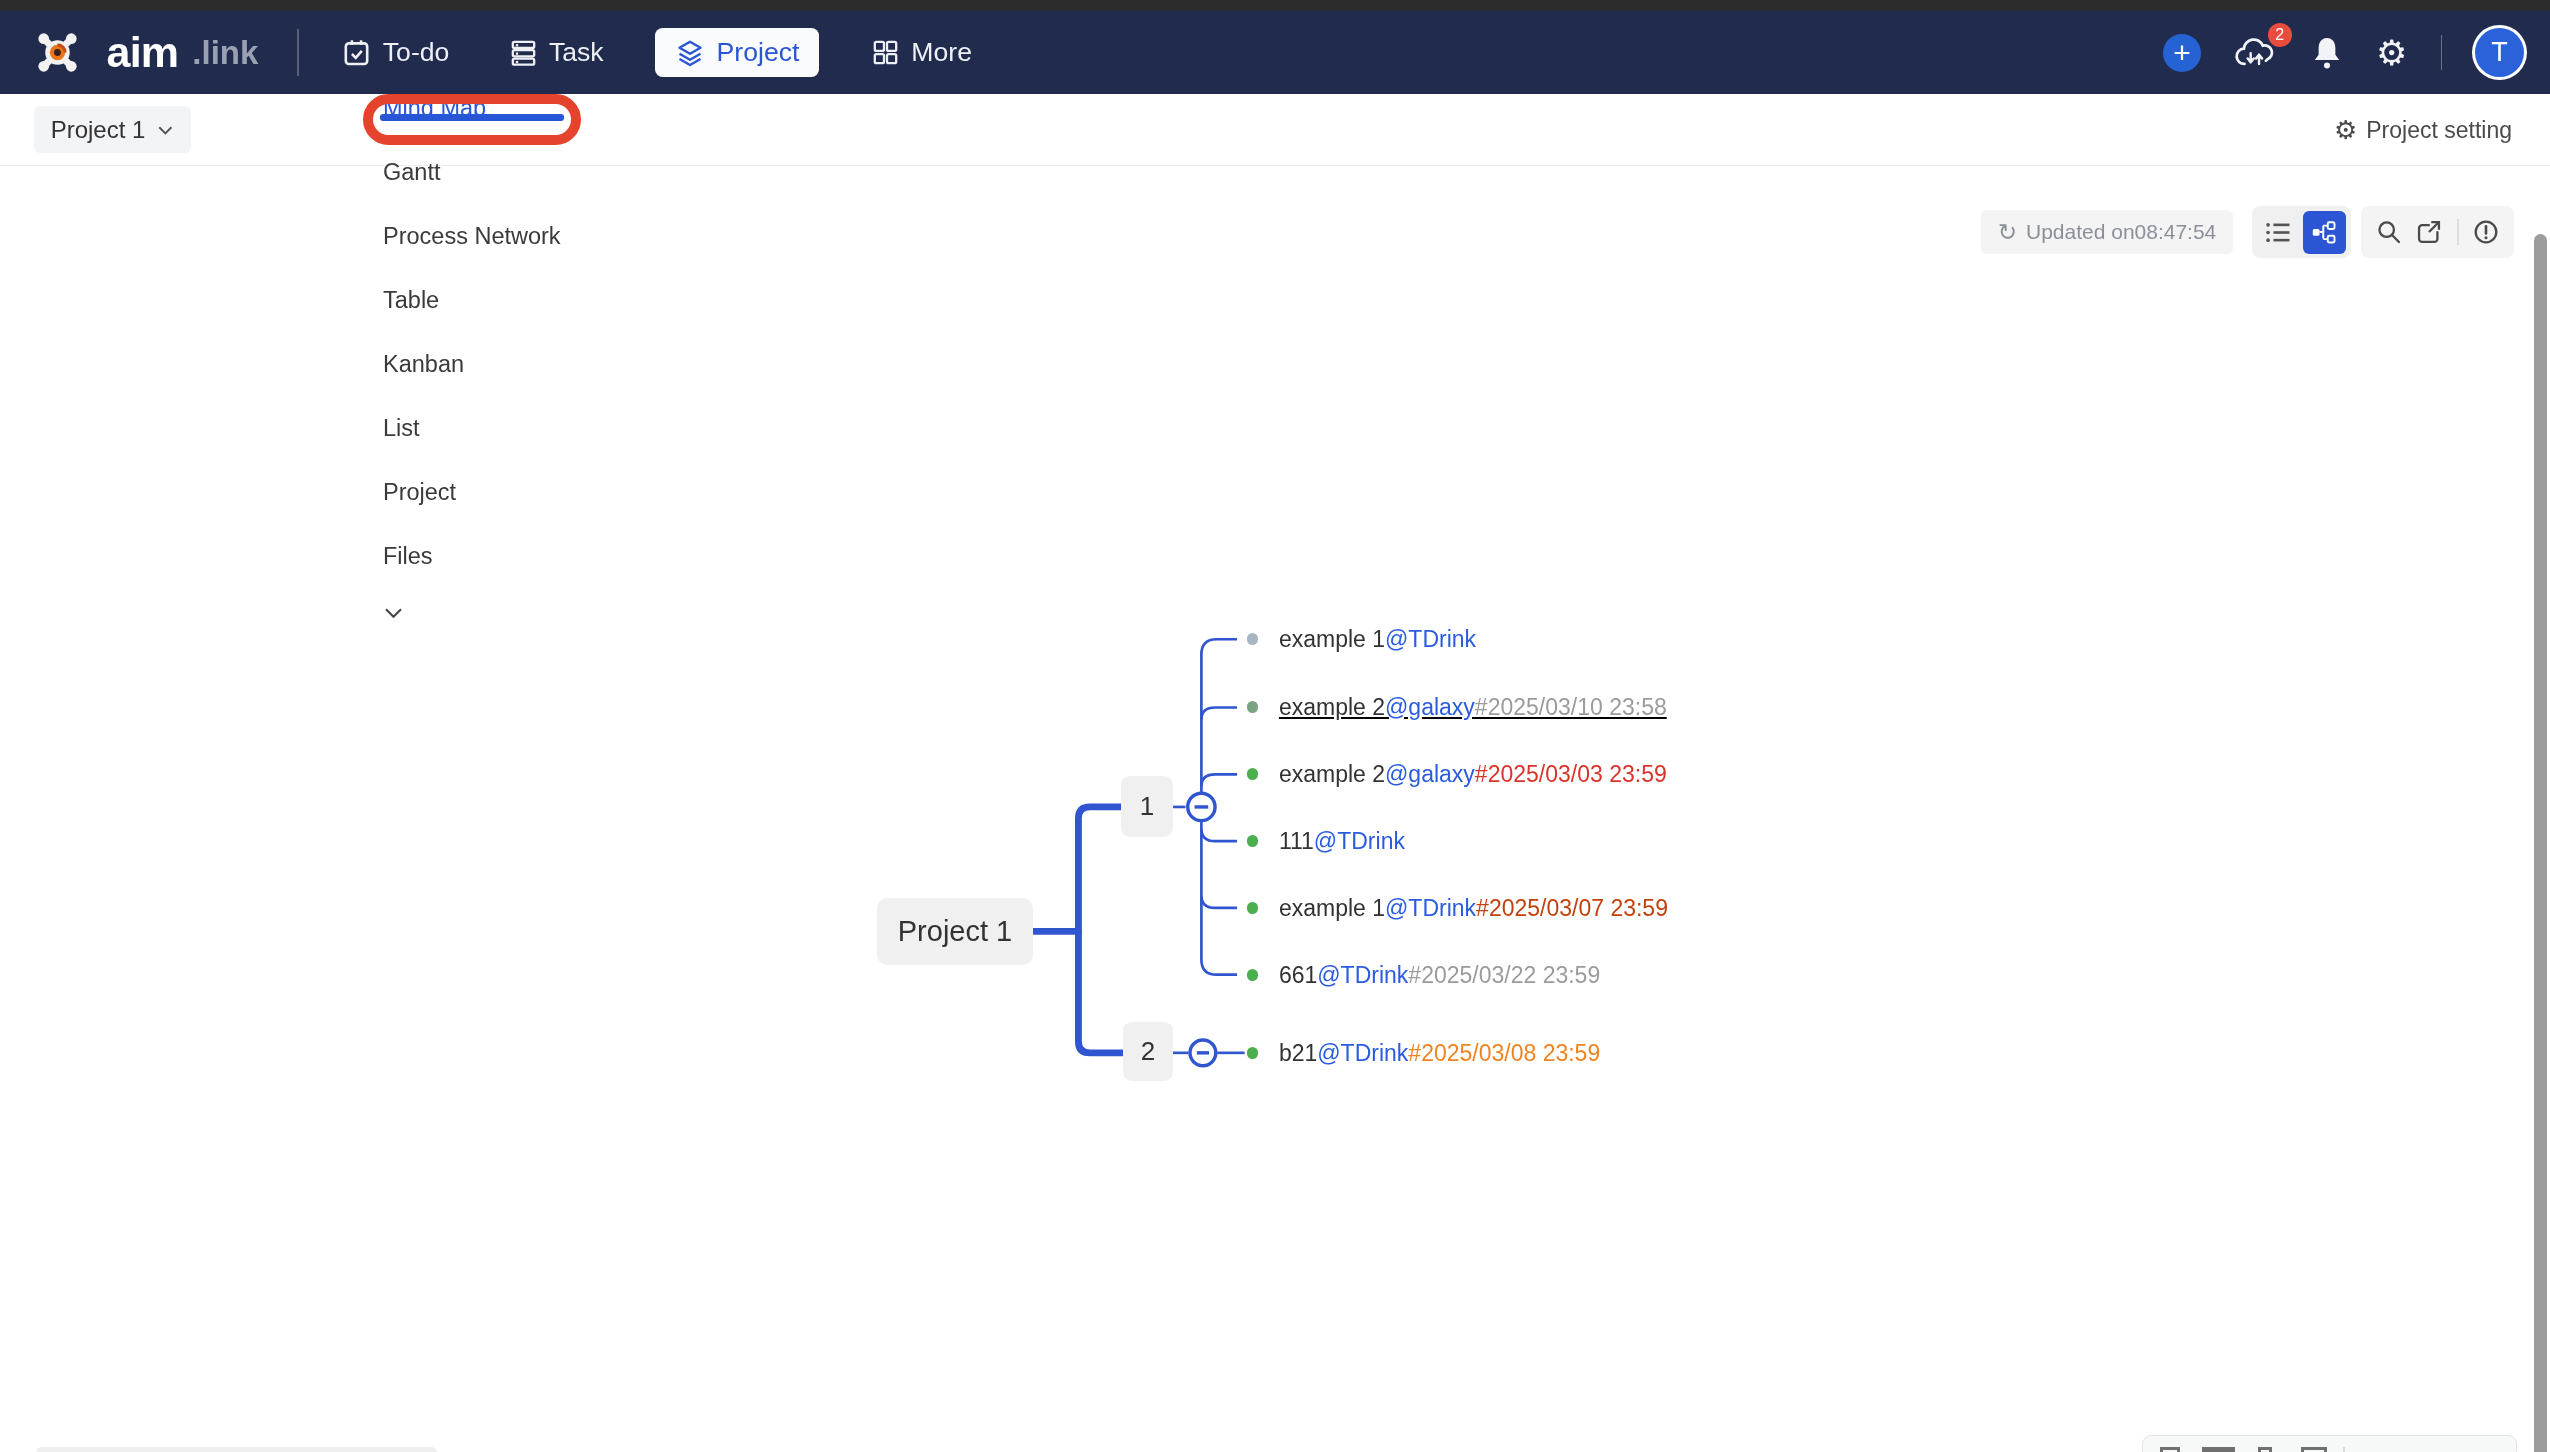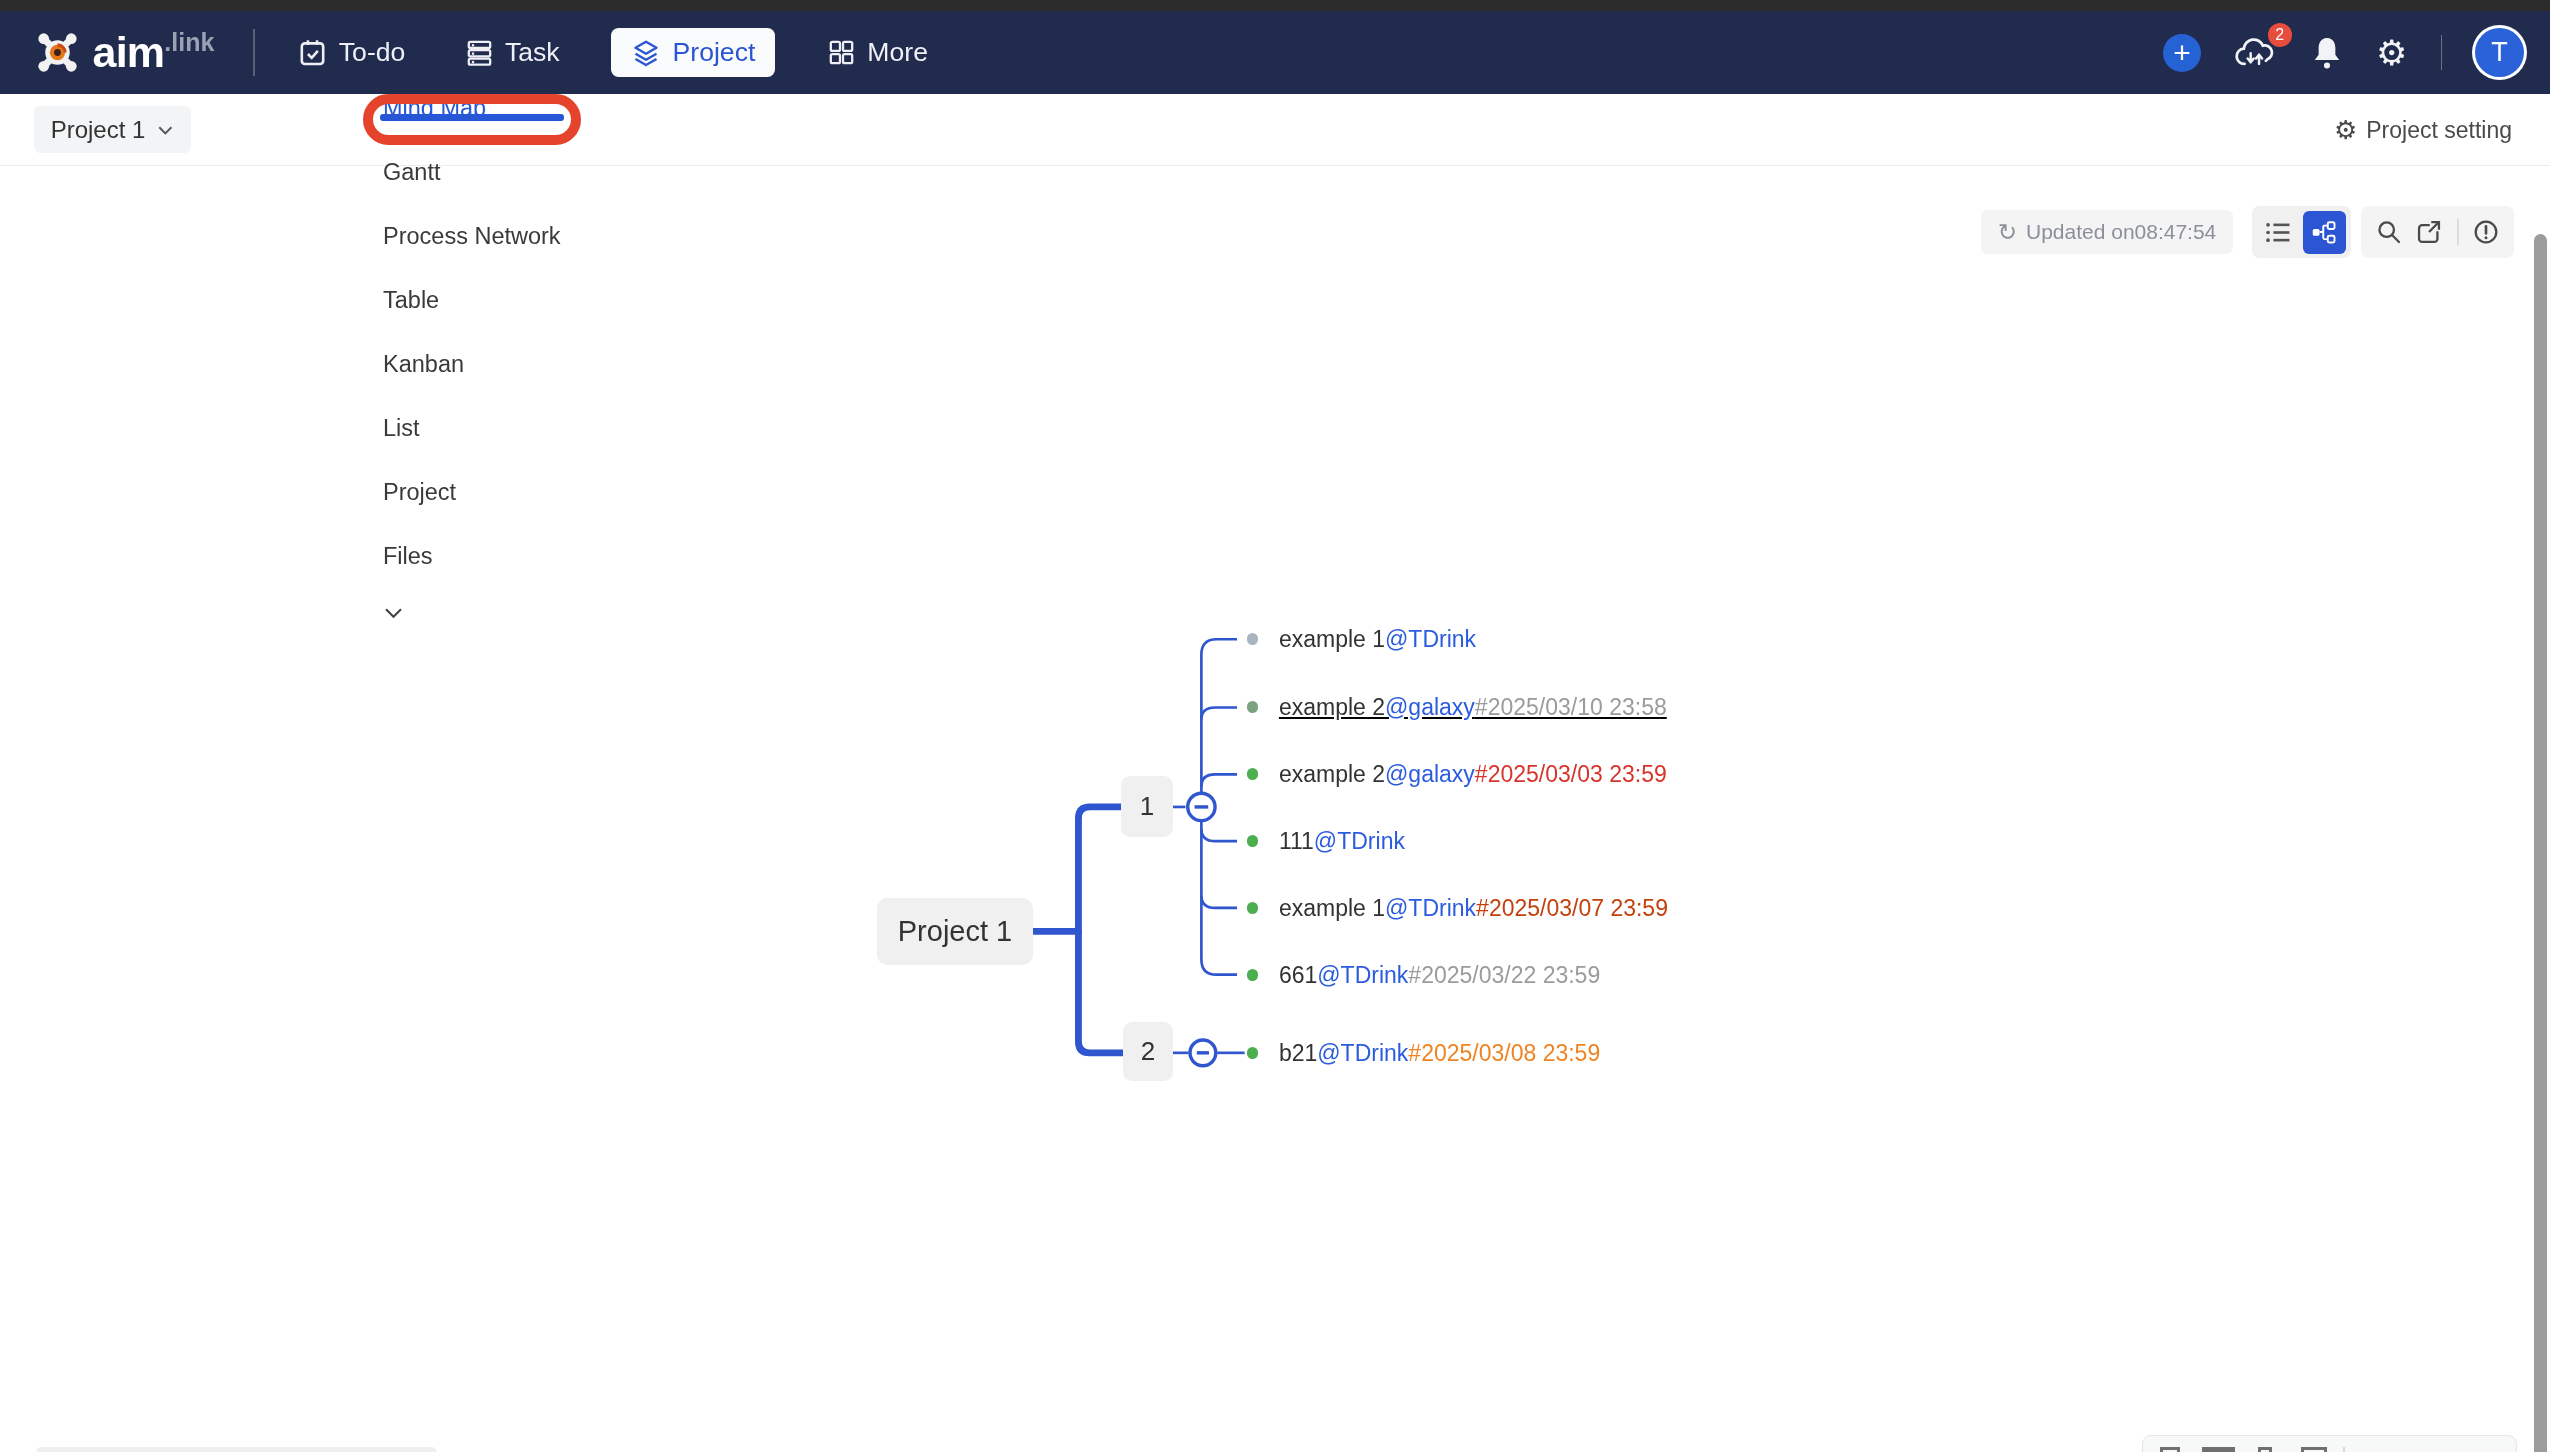--- a/index.html
+++ b/index.html
@@ -5,24 +5,24 @@
   * { margin:0; padding:0; box-sizing:border-box; }
   html,body { width:2550px; height:1453px; overflow:hidden; background:#fff;
               font-family:"Liberation Sans","DejaVu Sans",sans-serif; }
 
   
   #top-strip { position:absolute; left:0; top:0; width:2550px; height:11.4px; background:#2c2c2c; }
 
   
   #navbar { position:absolute; left:0; top:11.4px; width:2550px; height:83px; background:#212b4d;
             display:flex; align-items:center; }
-  #logo { display:flex; align-items:flex-start; margin-left:33px; cursor:pointer; }
+  #logo { display:flex; align-items:center; margin-left:33px; cursor:pointer;gap:14px; }
   #logo .mark { width:49px; height:49px; align-self:center; margin-right:10.6px; }
   #logo .word { color:#fff; font-weight:bold; font-size:43px; letter-spacing:-0.8px; }
-  #logo .suffix { color:#9aa1b2; font-weight:bold; font-size:25px; }
+  #logo .suffix { color:#9aa1b2; font-weight:bold; font-size:33px; }
   .nav-divider { width:1.5px; height:47px; background:#5a6177; margin:0 36px 0 39px; }
   #nav-menu { display:flex; align-items:center; gap:44px; }
   .nav-item { display:flex; align-items:center; gap:11.4px; color:#eef0f6; font-size:26.6px; cursor:pointer;
               padding:9px 7.6px; border-radius:7.6px; }
   .nav-item svg { display:block; }
   .nav-item.active { background:#fafbfc; color:#2b55d3; padding:9px 20px; }
   #nav-right { margin-left:auto; display:flex; align-items:center; gap:33px; padding-right:26px; }
   #add-btn { width:38px; height:38px; border-radius:50%; background:#2563d4; color:#fff; font-size:30px;
              display:flex; align-items:center; justify-content:center; cursor:pointer; line-height:0; }
   .nav-icon { position:relative; cursor:pointer; display:flex; align-items:center; }

